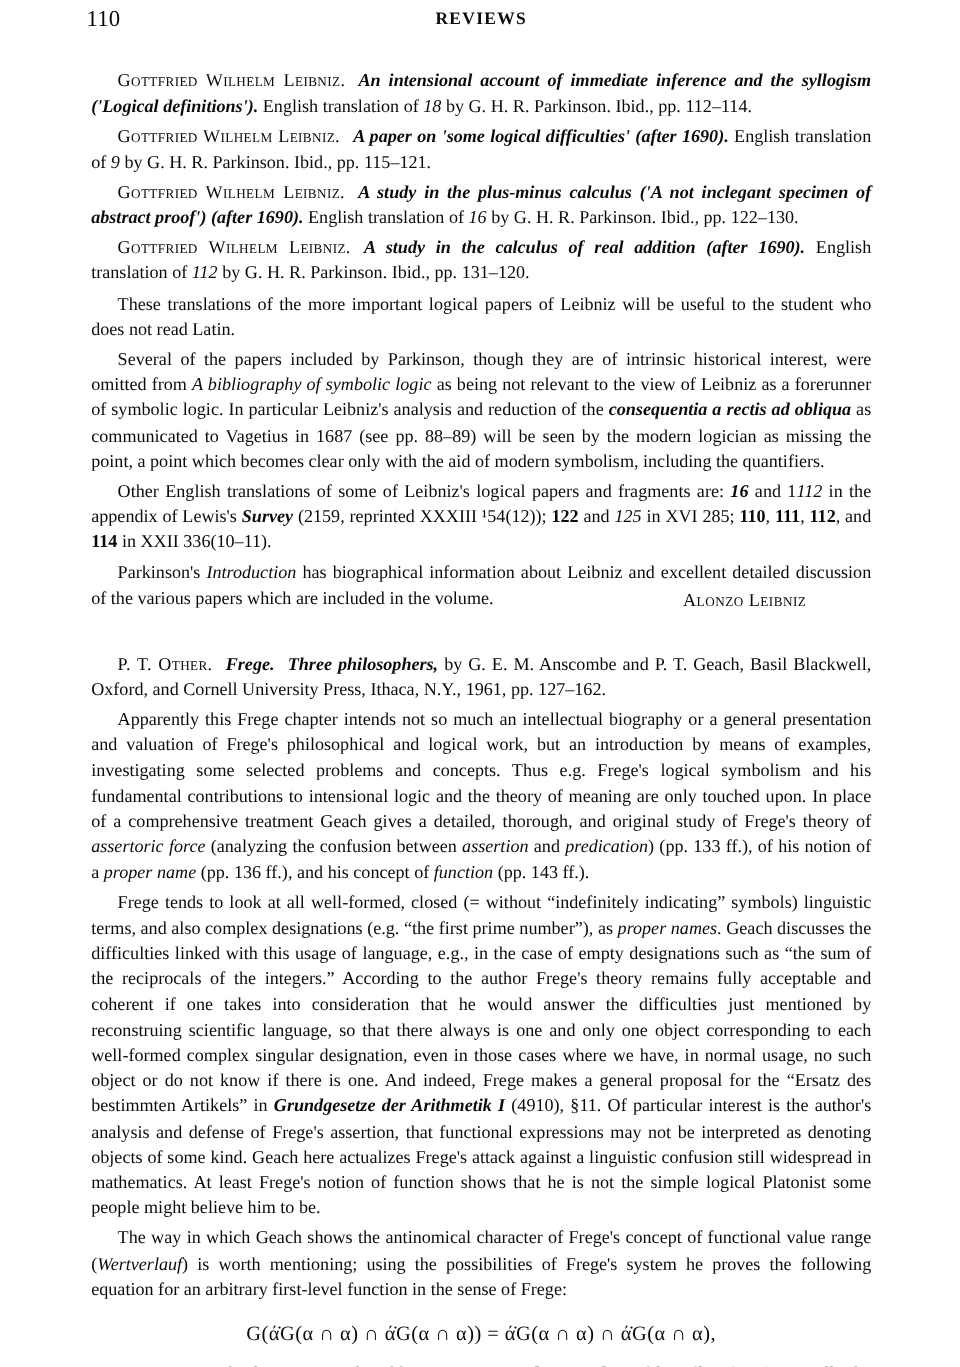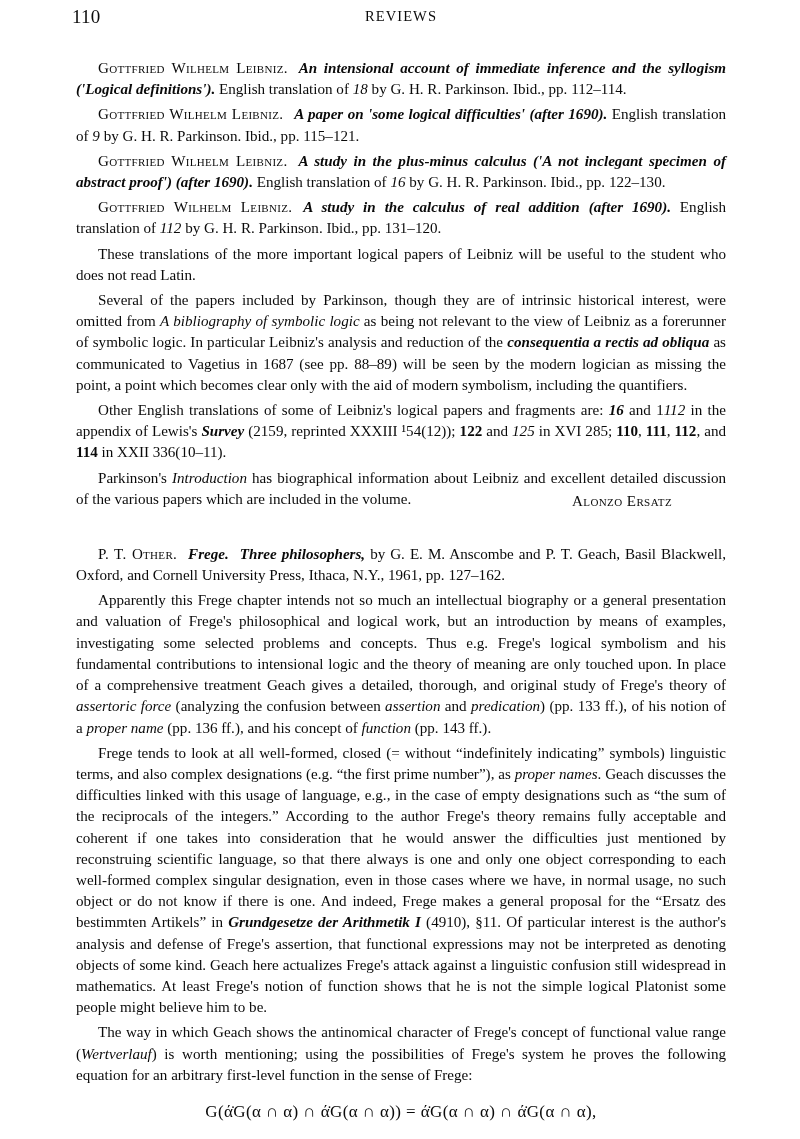--- a/index.html
+++ b/index.html
@@ -36,21 +36,21 @@
     font-size: 19px;
     letter-spacing: 0.2px;
   }
   .runtitle {
     position: absolute;
     left: 0;
     right: 0;
     top: 2px;
     text-align: center;
     font-size: 14.5px;
-    font-weight: normal;
+    font-weight: bold;
     letter-spacing: 1.1px;
   }
   
   p {
     margin: 4px;
     font-size: 15.1px;
     line-height: 21.2px;
     text-align: justify;
     text-justify: inter-word;
     hyphens: manual;
@@ -125,21 +125,21 @@
     </p>
 
     <p class="indent">
       <span>Other English translations of some of Leibniz's logical papers and fragments are: </span><span class="bi">16</span><span> and </span><span>1<span class="it">112</span></span><span> in the appendix of Lewis's </span><span class="bi">Survey</span><span> (2159, reprinted XXXIII ¹54(12)); </span><span class="bd">122</span><span> and </span><span class="it">125</span><span> in XVI 285; </span><span class="bd">110</span><span>, </span><span class="bd">111</span><span>, </span><span class="bd">112</span><span>, and </span><span class="bd">114</span><span> in XXII 336(10–11).</span>
     </p>
 
     <p class="indent">
       <span>Parkinson's </span><span class="it">Introduction</span><span> has biographical information about Leibniz and excellent detailed discussion of the various papers which are included in the volume.</span>
     </p>
 
-    <div class="signature">Alonzo Ersatz</div>
+    <div class="signature">Alonzo Leibniz</div>
 
     <div class="review-sep"></div>
 
     <p class="entry">
       <span class="sc">P. T. Other.</span><span class="spc2"></span><span class="bi">Frege.</span><span class="spc2"></span><span class="bi">Three philosophers,</span><span> by G. E. M. Anscombe and P. T. Geach, Basil Blackwell, Oxford, and Cornell University Press, Ithaca, N.Y., 1961, pp. 127–162.</span>
     </p>
 
     <p class="indent">
       <span>Apparently this Frege chapter intends not so much an intellectual biography or a general presentation and valuation of Frege's philosophical and logical work, but an introduction by means of examples, investigating some selected problems and concepts. Thus e.g. Frege's logical symbolism and his fundamental contributions to intensional logic and the theory of meaning are only touched upon. In place of a comprehensive treatment Geach gives a detailed, thorough, and original study of Frege's theory of </span><span class="it">assertoric force</span><span> (analyzing the confusion between </span><span class="it">assertion</span><span> and </span><span class="it">predication</span><span>) (pp. 133 ff.), of his notion of a </span><span class="it">proper name</span><span> (pp. 136 ff.), and his concept of </span><span class="it">function</span><span> (pp. 143 ff.).</span>
     </p>

